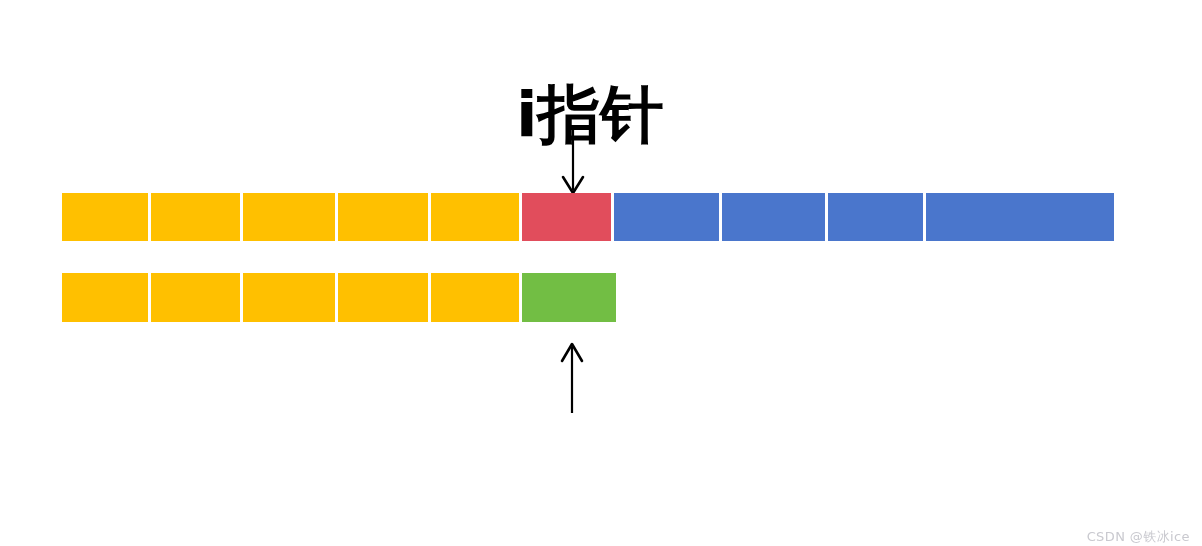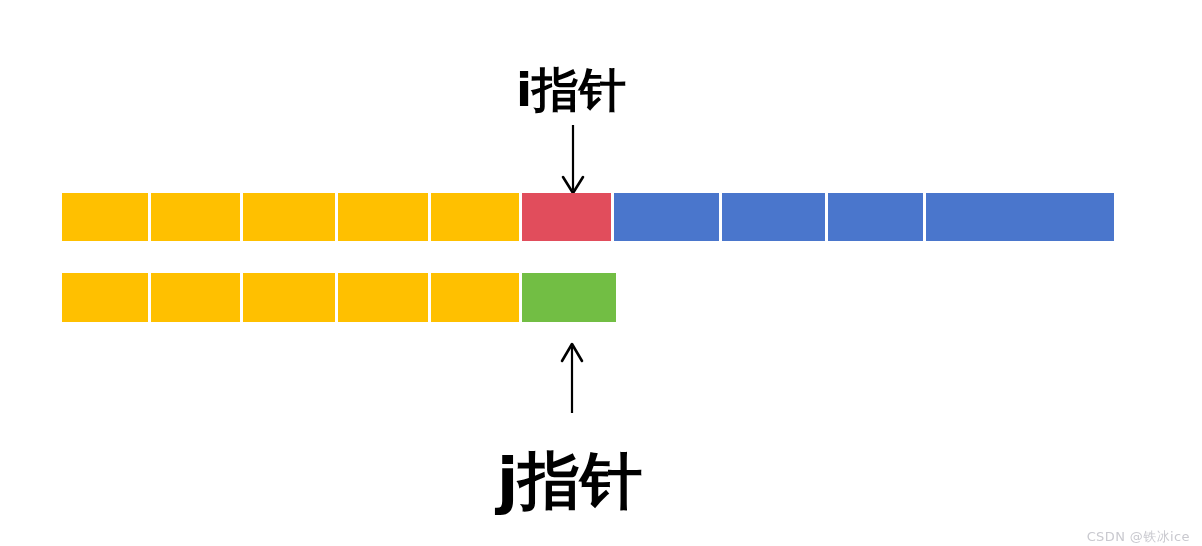--- a/index.html
+++ b/index.html
@@ -22,22 +22,22 @@
   .ptr-label {
     position: absolute;
     color: #000000;
     font-weight: bold;
     line-height: 1;
     white-space: nowrap;
     letter-spacing: 0px;
   }
   #label-i {
     left: 516px;
-    top: 66px;
-    font-size: 47px;
+    top: 83px;
+    font-size: 63px;
   }
   #label-j {
     left: 497px;
     top: 450px;
     font-size: 62px;
   }
 
   
   .arrow {
     position: absolute;
@@ -127,17 +127,16 @@
       <div class="cell" style="width: 94px; background: rgb(114, 190, 68);"></div>
     </div>
 
   <div class="arrow" id="arrow-j">
     <svg width="42" height="74" viewBox="0 0 42 74" xmlns="http://www.w3.org/2000/svg">
       <line x1="21" y1="73" x2="21" y2="7" stroke="#000000" stroke-width="2.2"></line>
       <polyline points="11,21 21,4 31,21" fill="none" stroke="#000000" stroke-width="2.6" stroke-linecap="round" stroke-linejoin="round"></polyline>
     </svg>
   </div>
 
-  <div class="ptr-label" id="label-j">j指针</div>
 
   <div id="watermark">CSDN @铁冰ice</div>
 
 </div>
 
 </body></html>

